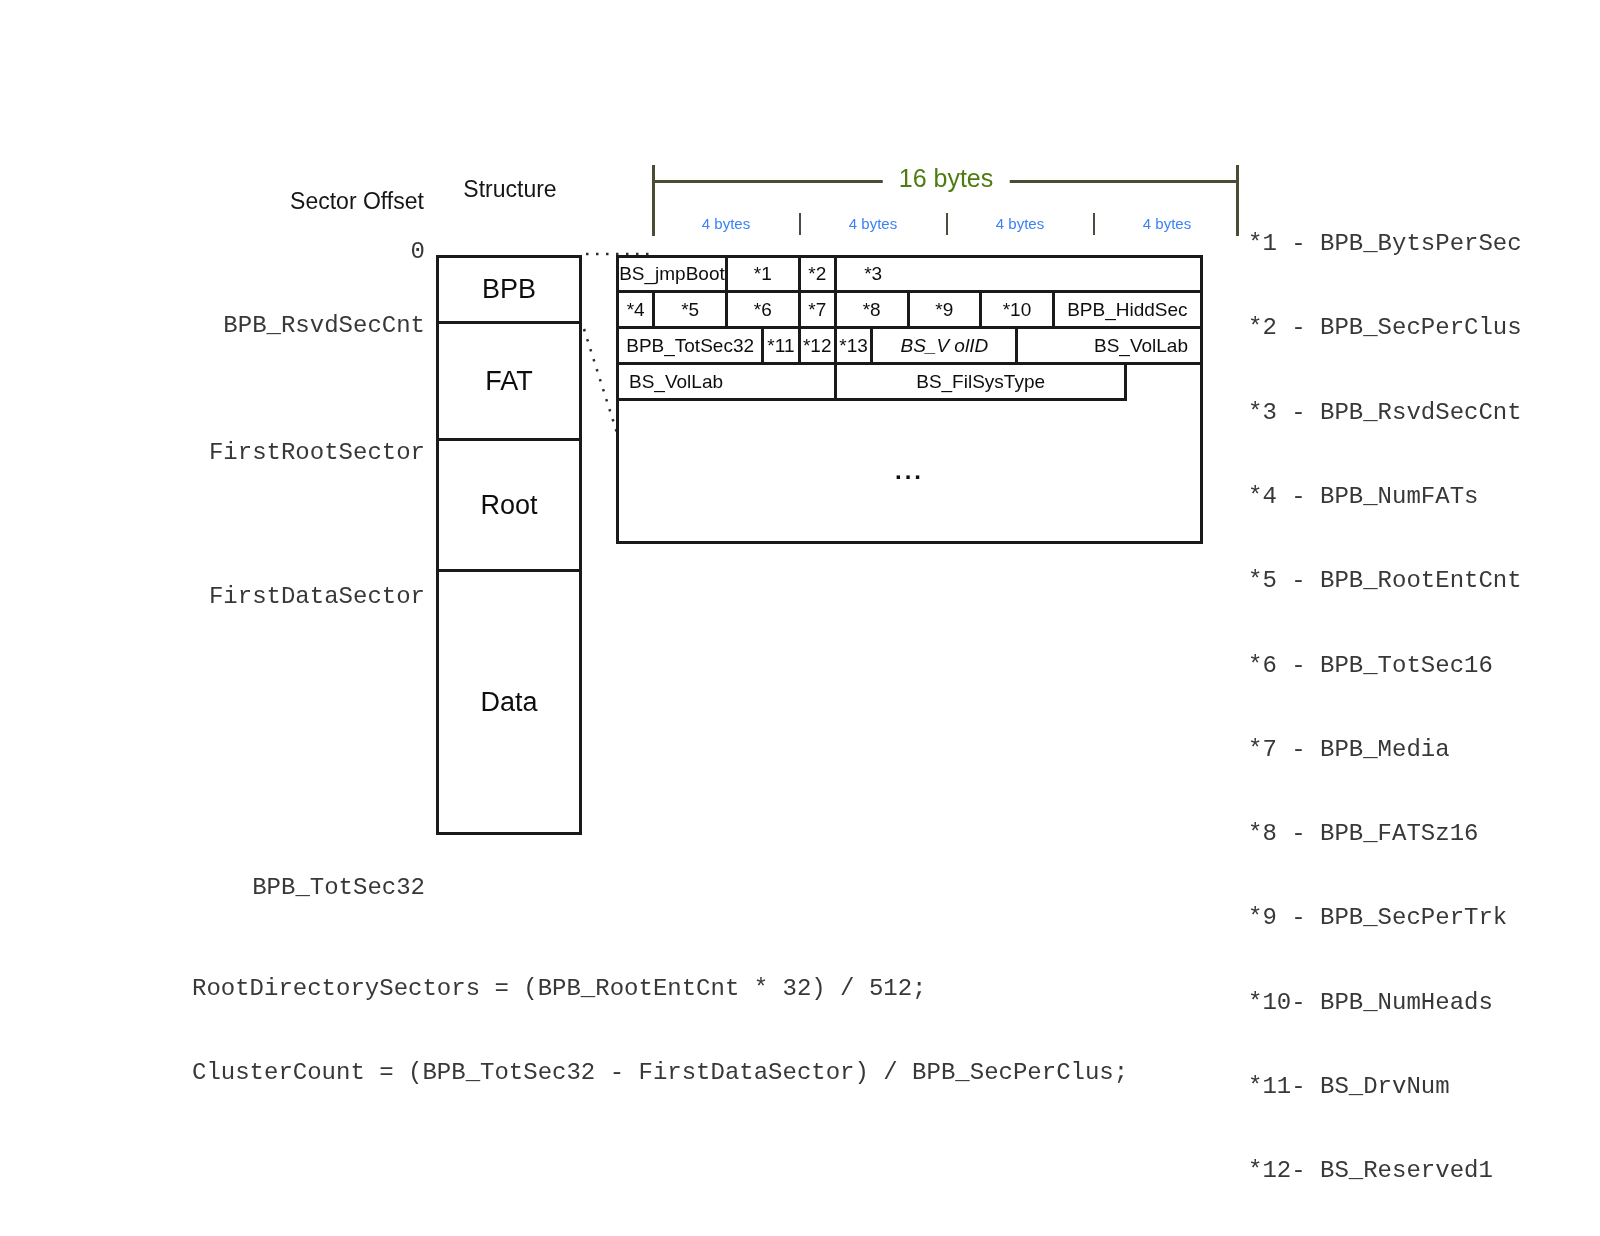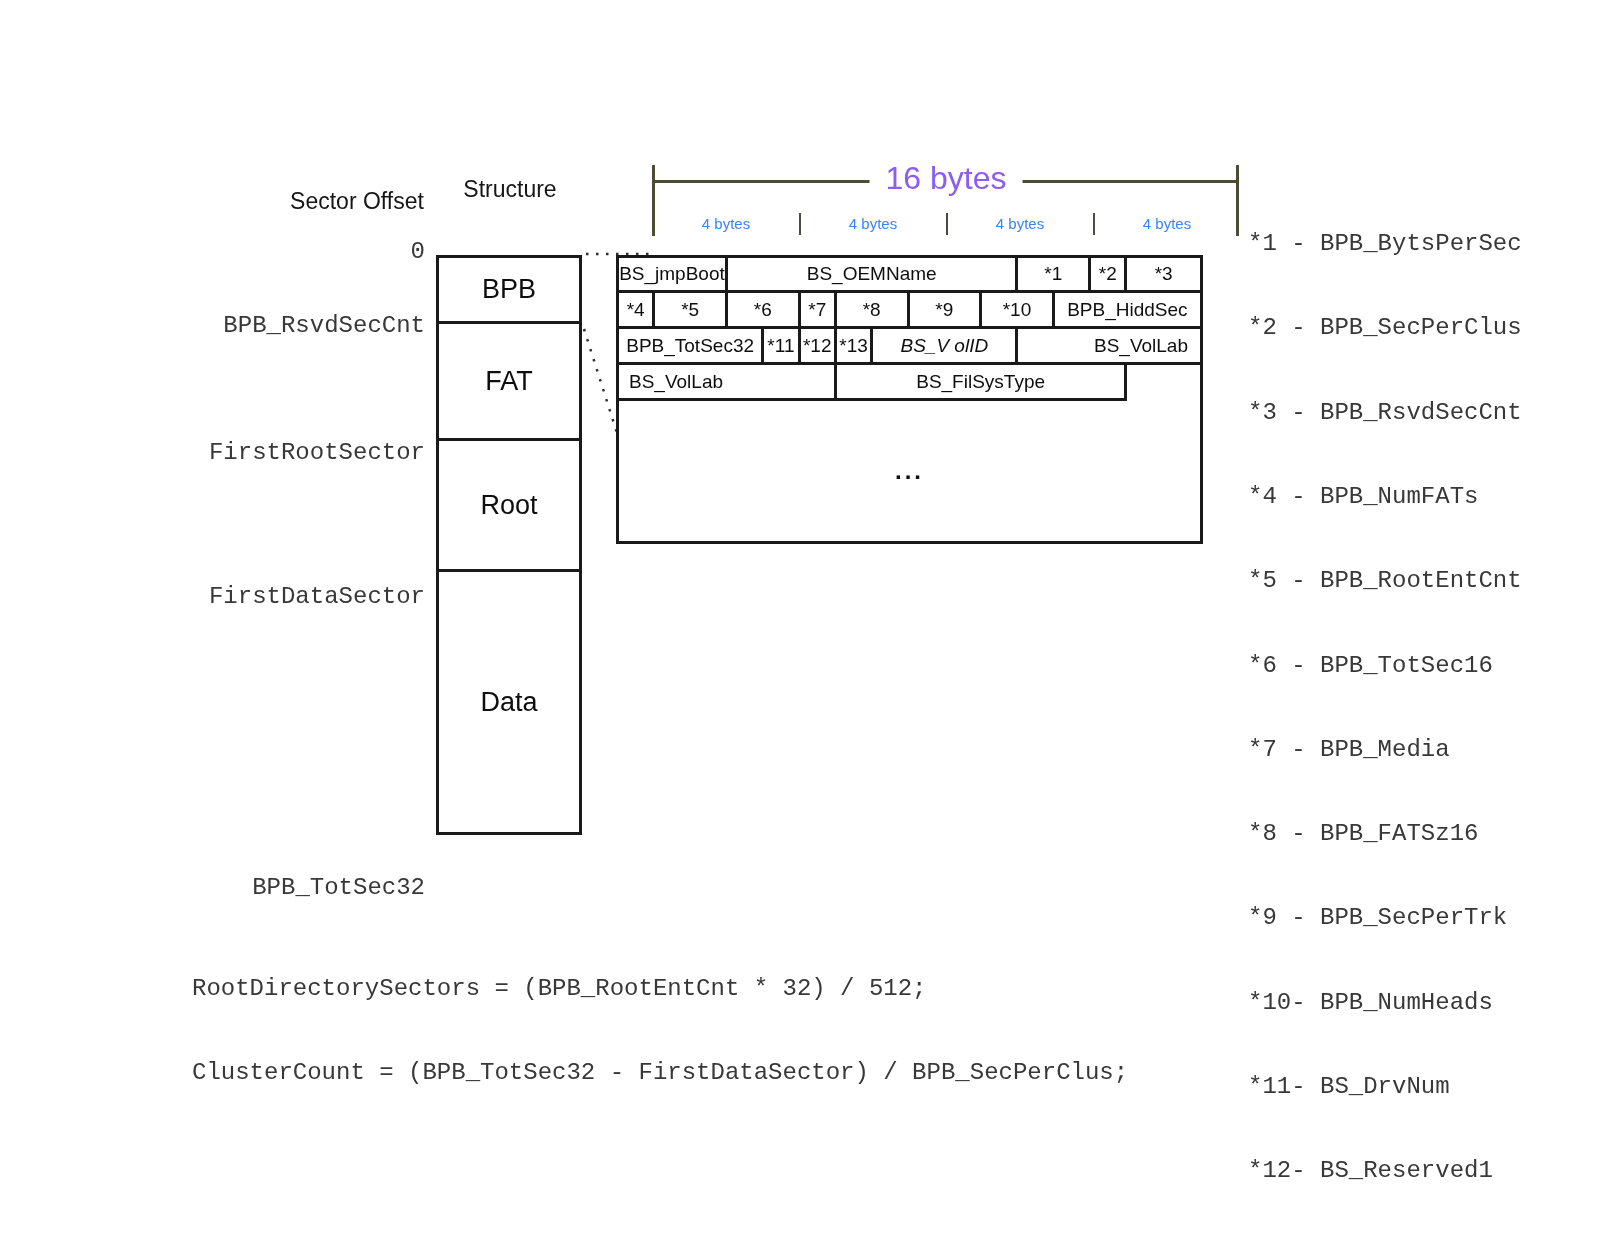--- a/index.html
+++ b/index.html
@@ -30,21 +30,21 @@
     display:flex;flex-direction:column;background:#fff;
   }
   .stack-sec{display:flex;align-items:center;justify-content:center;box-sizing:border-box;}
   .stack-sec + .stack-sec{border-top:3px solid var(--line);}
   .stack-sec .lbl{font-size:27px;color:#0e0e0e;}
   
   .br-bar{width:3px;height:71px;top:165px;background:var(--olive);}
   .br-line{left:654px;top:180px;width:584px;height:3px;background:var(--olive);}
   .total-label{
     left:946px;top:162px;transform:translateX(-50%);
-    background:#fff;padding:0 16px;font-size:32px;line-height:32px;color:#8b5cf6;white-space:nowrap;
+    background:#fff;padding:0 16px;font-size:25px;line-height:32px;color:#4d7c0f;white-space:nowrap;
   }
   .group-label{top:215px;transform:translateX(-50%);font-size:15px;color:#3b82f6;white-space:nowrap;}
   .group-tick{top:213px;width:2px;height:22px;background:var(--tick);}
   
   .byte-table{
     left:616px;top:255px;width:587px;height:289px;
     border:3px solid var(--line);box-sizing:border-box;
     display:flex;flex-direction:column;background:#fff;
   }
   .btrow{display:grid;grid-template-columns:repeat(16,1fr);box-sizing:border-box;}
@@ -119,21 +119,20 @@
   <div class="abs group-label" style="left:1020px;">4 bytes</div>
   <div class="abs group-label" style="left:1167px;">4 bytes</div>
   <div class="abs group-tick" style="left:799px;"></div>
   <div class="abs group-tick" style="left:946px;"></div>
   <div class="abs group-tick" style="left:1093px;"></div>
 
   <div class="abs byte-table">
 
     <div class="btrow bordered" style="height:35px;">
       <div class="btcell" style="grid-column:span 3;">BS_jmpBoot</div>
-      <div class="btcell" style="grid-column:span 8;">BS_OEMName</div>
       <div class="btcell" style="grid-column:span 2;">*1</div>
       <div class="btcell" style="grid-column:span 1;">*2</div>
       <div class="btcell" style="grid-column:span 2;">*3</div>
     </div>
 
     <div class="btrow bordered" style="height:36px;">
       <div class="btcell" style="grid-column:span 1;">*4</div>
       <div class="btcell" style="grid-column:span 2;">*5</div>
       <div class="btcell" style="grid-column:span 2;">*6</div>
       <div class="btcell" style="grid-column:span 1;">*7</div>

